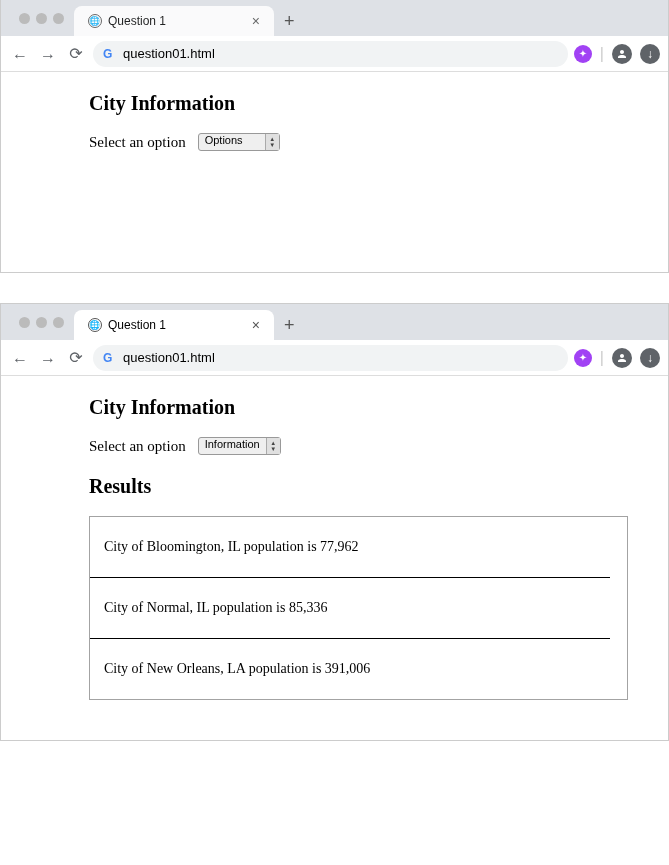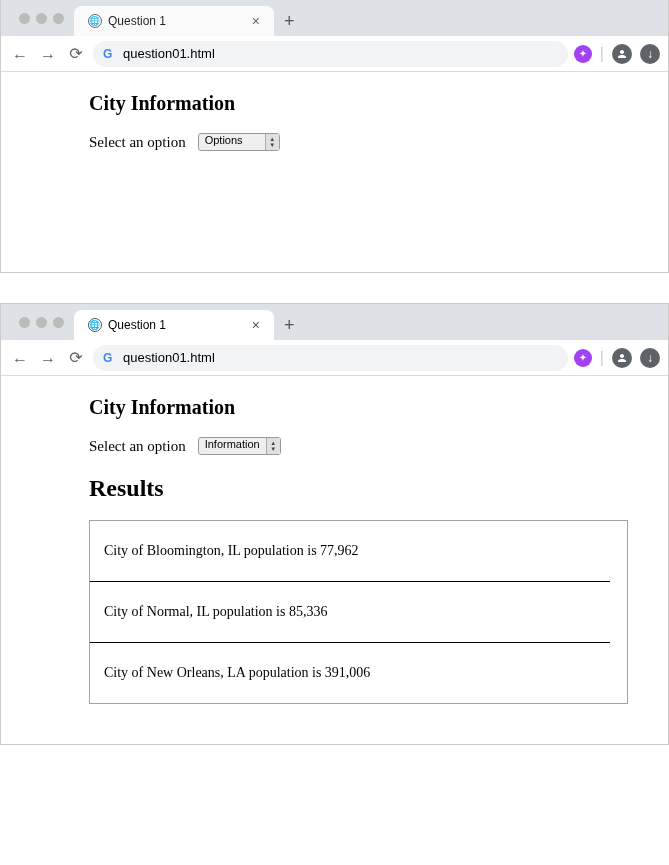--- a/index.html
+++ b/index.html
@@ -191,21 +191,21 @@
       align-items: center;
       justify-content: center;
       background: #e0e0e0;
       font-size: 6px;
       line-height: 6px;
       color: #444;
     }
     h2 {
       font-family: 'Times New Roman', serif;
       font-weight: bold;
-      font-size: 24px;
+      font-size: 20px;
       margin-top: 20px;
       margin-bottom: 18px;
     }
     .results-table {
       border: 1px solid #a3a3a3;
       font-family: 'Times New Roman', serif;
       font-size: 14px;
     }
     .results-row {
       border-bottom: 1px solid #000;

